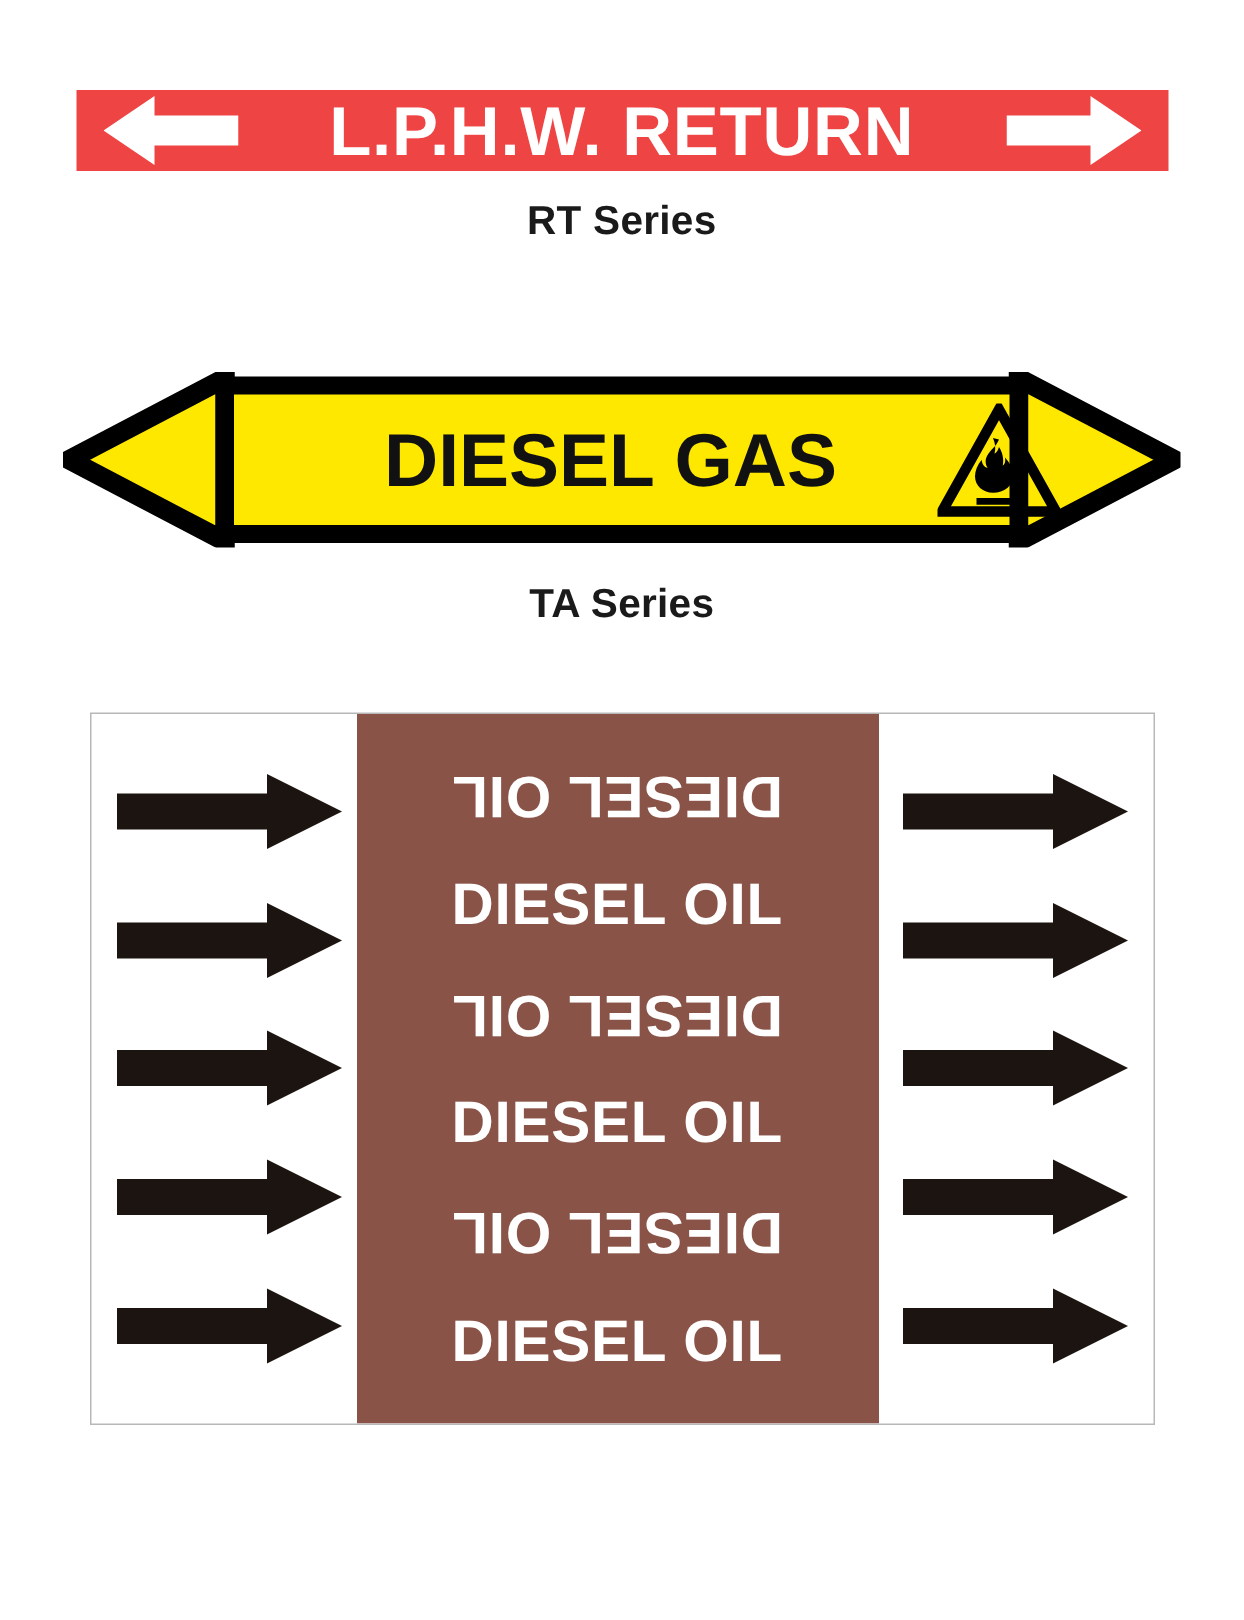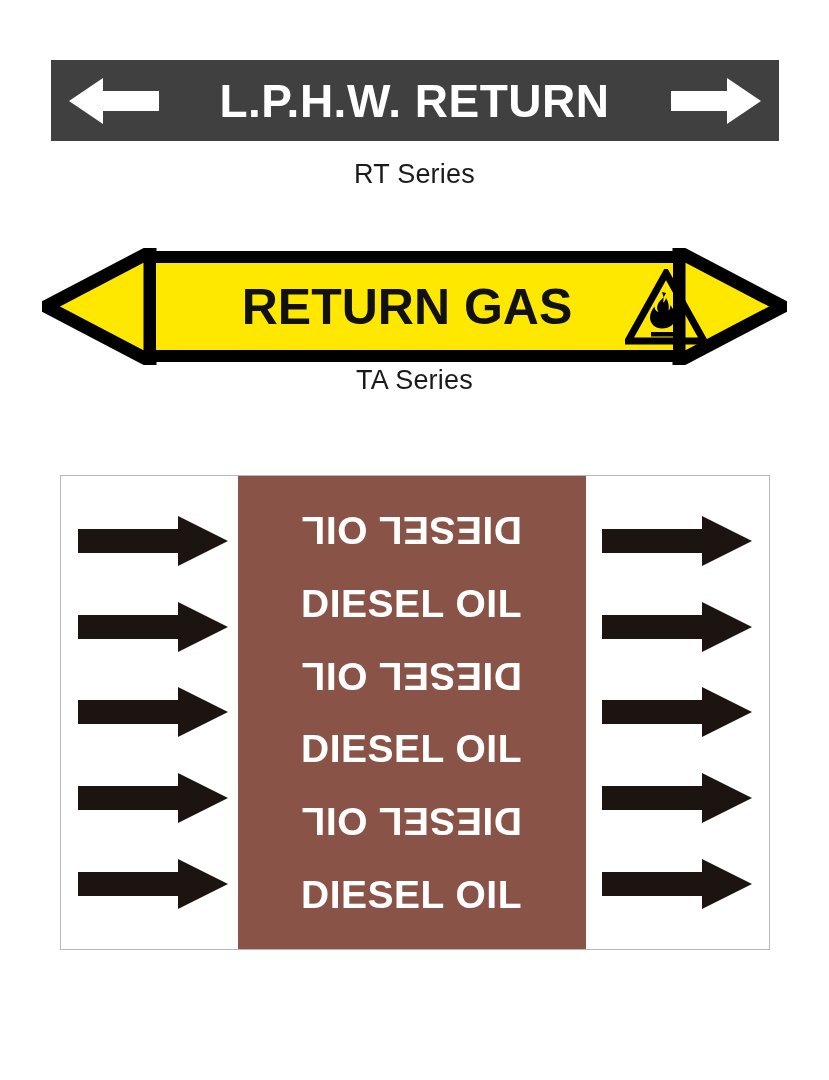--- a/index.html
+++ b/index.html
@@ -25,35 +25,35 @@
   
   .label-block {
     position: absolute;
     left: 0;
     width: 829px;
   }
 
   .series-caption {
     text-align: center;
     font-size: 27px;
-    font-weight: normal;
+    font-weight: bold;
     color: #1a1a1a;
     letter-spacing: 0.2px;
     font-family: "Liberation Sans", sans-serif;
   }
 
   
   #block-rt { top: 60px; }
 
   .rt-banner {
     position: relative;
     margin: 0 auto;
     width: 728px;
-    height: 81px;
-    background: #404040;
+    height: 54px;
+    background: #ef4444;
     box-sizing: border-box;
   }
 
   .rt-arrow-left,
   .rt-arrow-right {
     position: absolute;
     top: 50%;
     transform: translateY(-50%);
     width: 90px;
     height: 50px;
@@ -111,21 +111,21 @@
   .ta-hazard {
     position: absolute;
     left: 583px;
     top: 50%;
     transform: translateY(-50%);
     width: 82px;
     height: 76px;
   }
   .ta-hazard svg { display:block; width:100%; height:100%; }
 
-  #block-ta .series-caption { }
+  #block-ta .series-caption { margin-top: 22px; }
 
   
   #block-wl { top: 475px; }
 
   .wl-panel {
     position: relative;
     margin: 0 auto;
     width: 710px;
     height: 475px;
     background: #ffffff;
@@ -223,21 +223,21 @@
 
       <svg class="ta-shape" viewBox="0 0 745 117" preserveAspectRatio="none" xmlns="http://www.w3.org/2000/svg">
 
         <polygon points="108,4 108,113 4,58.5" fill="#ffe800" stroke="#000000" stroke-width="13" stroke-linejoin="miter"></polygon>
 
         <polygon points="637,4 637,113 741,58.5" fill="#ffe800" stroke="#000000" stroke-width="13" stroke-linejoin="miter"></polygon>
 
         <rect x="108" y="9" width="529" height="99" fill="#ffe800" stroke="#000000" stroke-width="12"></rect>
       </svg>
 
-      <div class="ta-text">RETURN GAS</div>
+      <div class="ta-text">DIESEL GAS</div>
 
       <span class="ta-hazard">
         <svg viewBox="0 0 82 76" xmlns="http://www.w3.org/2000/svg">
           <polygon points="41,4 79,72 3,72" fill="none" stroke="#000000" stroke-width="7" stroke-linejoin="miter"></polygon>
           <g fill="#000000">
             <path d="M41 24
                      c-2 5 -6 7 -8 11
                      c-1.5 3 -1 6 0.5 8
                      c-2.5 -0.5 -4 -3 -4 -5.5
                      c-3 3.5 -4.5 7.5 -4.5 11

